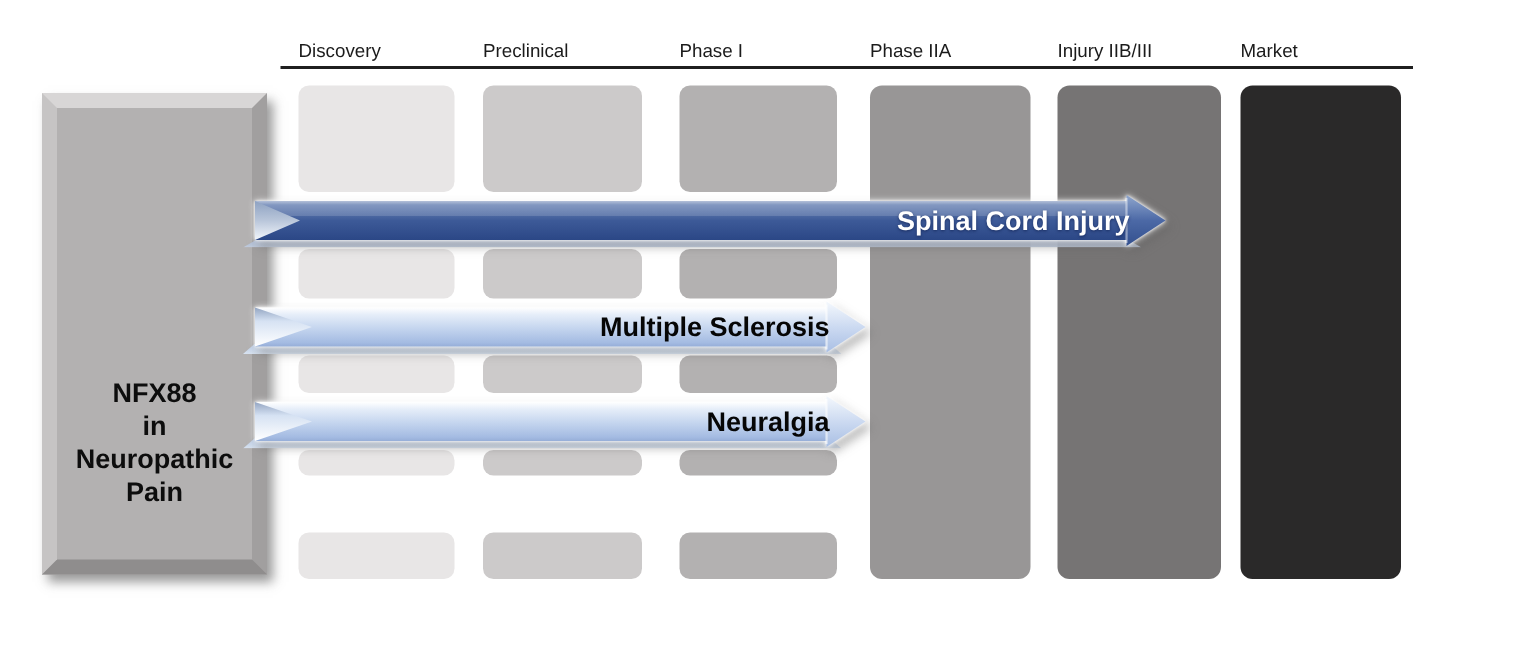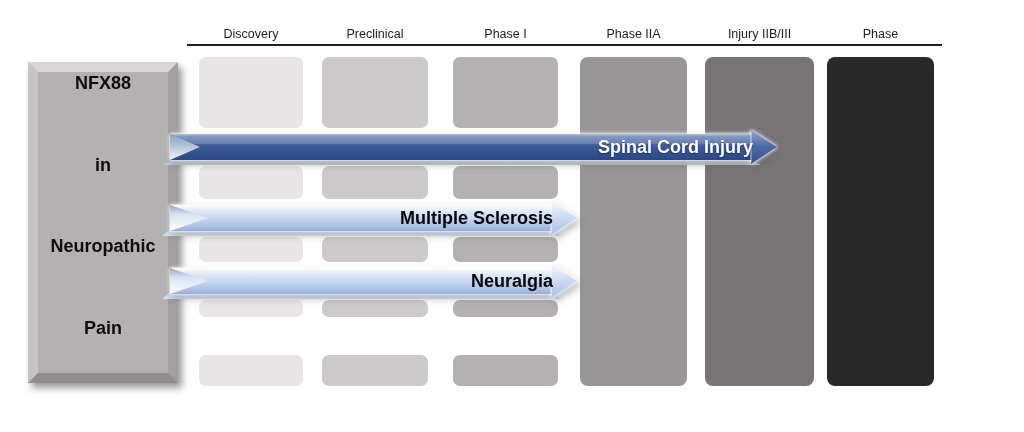--- a/index.html
+++ b/index.html
@@ -1,36 +1,36 @@
 <!DOCTYPE html>
 <html><head>
 <meta charset="utf-8">
 <style>
   html,body{margin:0;padding:0;background:#ffffff;}
   body{width:1024px;height:432px;overflow:hidden;font-family:"Liberation Sans",sans-serif;}
   .stage{position:relative;width:1024px;height:432px;background:#ffffff;}
 
   
   .hdr{position:absolute;top:27px;height:15px;line-height:15px;font-size:12.5px;
-       color:#1b1b1b;text-align:center;white-space:nowrap;}
+       color:#1b1b1b;white-space:nowrap;}
   .rule{position:absolute;left:187px;top:44px;width:755px;height:2px;background:#1f1f1f;}
 
   
   .col{position:absolute;top:57px;height:329px;border-radius:8px;}
   .seg{position:absolute;left:0;right:0;border-radius:7px;}
   .s1{top:0;height:71px}.s2{top:109px;height:33px}.s3{top:180px;height:25px}
   .s4{top:243px;height:17px}.s5{top:298px;height:31px}
   .c0 .seg{background:#e8e6e6}.c1 .seg{background:#cccaca}.c2 .seg{background:#b3b1b1}
   .bg3{background:#989696}.bg4{background:#767474}.bg5{background:#2a2929}
 
   
   .product-box{position:absolute;left:28px;top:62px;width:150px;height:321px;box-sizing:border-box;
        background:#b3b1b1;border:10px solid;border-color:#d8d6d6 #a19f9f #8f8d8d #c6c4c4;
        box-shadow:4px 5px 7px rgba(70,70,70,.55);
-       display:flex;flex-direction:column;align-items:center;justify-content:space-between;
+       display:flex;flex-direction:column;align-items:center;justify-content:flex-end;
        padding-bottom:34px;text-align:center;}
   .product-box span{font-weight:bold;font-size:18px;line-height:22px;color:#0d0d0d;}
 
   
   .arrow{position:absolute;}
   .arrow svg{display:block;position:relative;z-index:2;
        filter:drop-shadow(0 0 1px rgba(255,255,255,.95))
               drop-shadow(0 0 2px rgba(255,255,255,.85))
               drop-shadow(3px 4px 3px rgba(95,95,95,.40));}
   .bevel{position:absolute;top:28px;height:7px;z-index:1;opacity:.9;
@@ -87,21 +87,21 @@
         </linearGradient>
       </defs>
     </svg>
   </div>
 
   <span class="hdr" style="left:199px;width:104px">Discovery</span>
   <span class="hdr" style="left:322px;width:106px">Preclinical</span>
   <span class="hdr" style="left:453px;width:105px">Phase I</span>
   <span class="hdr" style="left:580px;width:107px">Phase IIA</span>
   <span class="hdr" style="left:705px;width:109px">Injury IIB/III</span>
-  <span class="hdr" style="left:827px;width:107px">Phase</span>
+  <span class="hdr" style="left:827px;width:107px">Market</span>
 
   <div class="rule"></div>
 
   <div class="col c0" style="left:199px;width:104px">
     <div class="seg s1"></div>
     <div class="seg s2"></div>
     <div class="seg s3"></div>
     <div class="seg s4"></div>
     <div class="seg s5"></div>
   </div>

